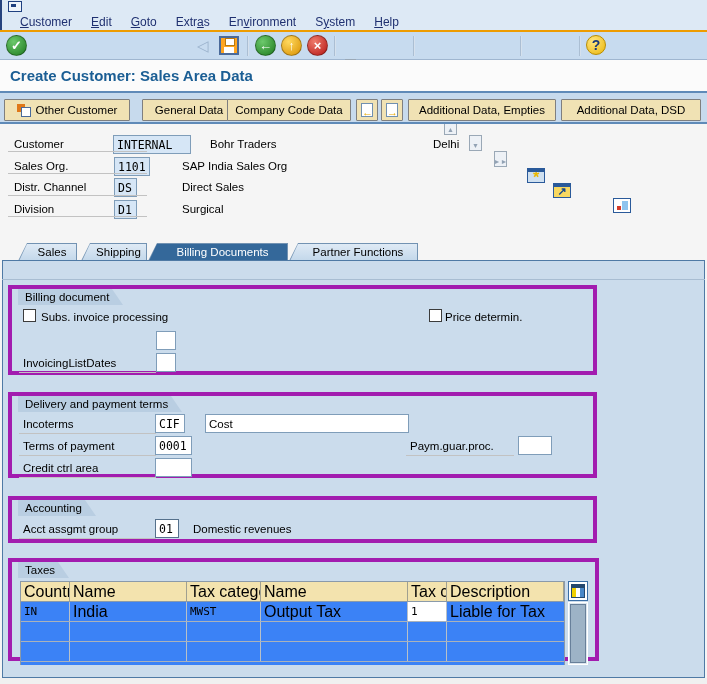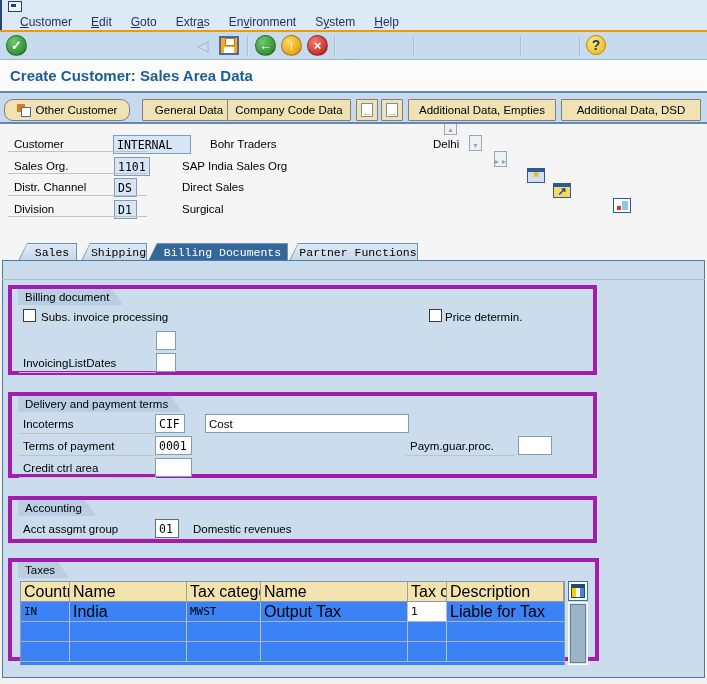--- a/index.html
+++ b/index.html
@@ -67,21 +67,21 @@
   .pgb span { position:absolute; left:0px; bottom:-2px; color:#e8a800; font-weight:bold; font-size:11px; }
 
   
   .lbl { font-size:11.5px; }
   .ul { border-bottom:1px solid #c2c2c2; }
   .io { background:#fff; border:1px solid #7f9db9; font-family:"DejaVu Sans Mono",monospace; font-size:11.5px;
         display:flex; align-items:center; padding:0 3px; }
   .io.blue { background:#d6e6f6; }
 
   
-  .tab { position:absolute; top:243px; height:18px;font-family:Liberation Mono, monospace; }
+  .tab { position:absolute; top:243px; height:18px; }
   .tab-shape { position:absolute; inset:0; clip-path:polygon(9px 0,100% 0,100% 100%,0 100%); background:#7292b2; }
   .tab-in { position:absolute; left:1px; top:1px; right:1px; bottom:0; clip-path:polygon(8px 0,100% 0,100% 100%,0 100%);
             background:linear-gradient(#dfeaf5,#c2d7ea); }
   .tab.active .tab-in { background:#34689a; }
   .tab-label { position:absolute; inset:0; display:flex; align-items:center; justify-content:center; padding-left:9px; font-size:11.5px; }
   .tab.active .tab-label { color:#fff; }
 
   #panel { left:2px; top:260px; width:703px; height:418px; background:#cbdcec; border:1px solid #4f7aa5; }
   #panel-inline { left:2px; top:279px; width:703px; height:1px; background:#a8bdd2; }
 
@@ -177,21 +177,21 @@
     <div class="abs sep" style="left:579px;top:4px;"></div>
     <div class="abs helpc" style="left:586px;top:3px;">?</div>
     <div class="abs cust" style="left:613px;top:6px;"></div>
   </div>
 
   <div class="abs" id="titlebar">
     <span id="title">Create Customer: Sales Area Data</span>
   </div>
 
   <div class="abs" id="apptoolbar">
-    <div class="tbtn" style="left:4px;width:126px;border-radius:9px;">
+    <div class="tbtn" style="left:4px;width:126px;">
         <span class="oc-ico"></span>
         <span>Other Customer</span>
       </div>
     <div class="tbtn" style="left:142px;width:94px;">
         <span>General Data</span>
       </div>
     <div class="tbtn" style="left:227px;width:124px;">
         <span>Company Code Data</span>
       </div>
     <div class="tbtn" style="left:356px;width:22px;">

